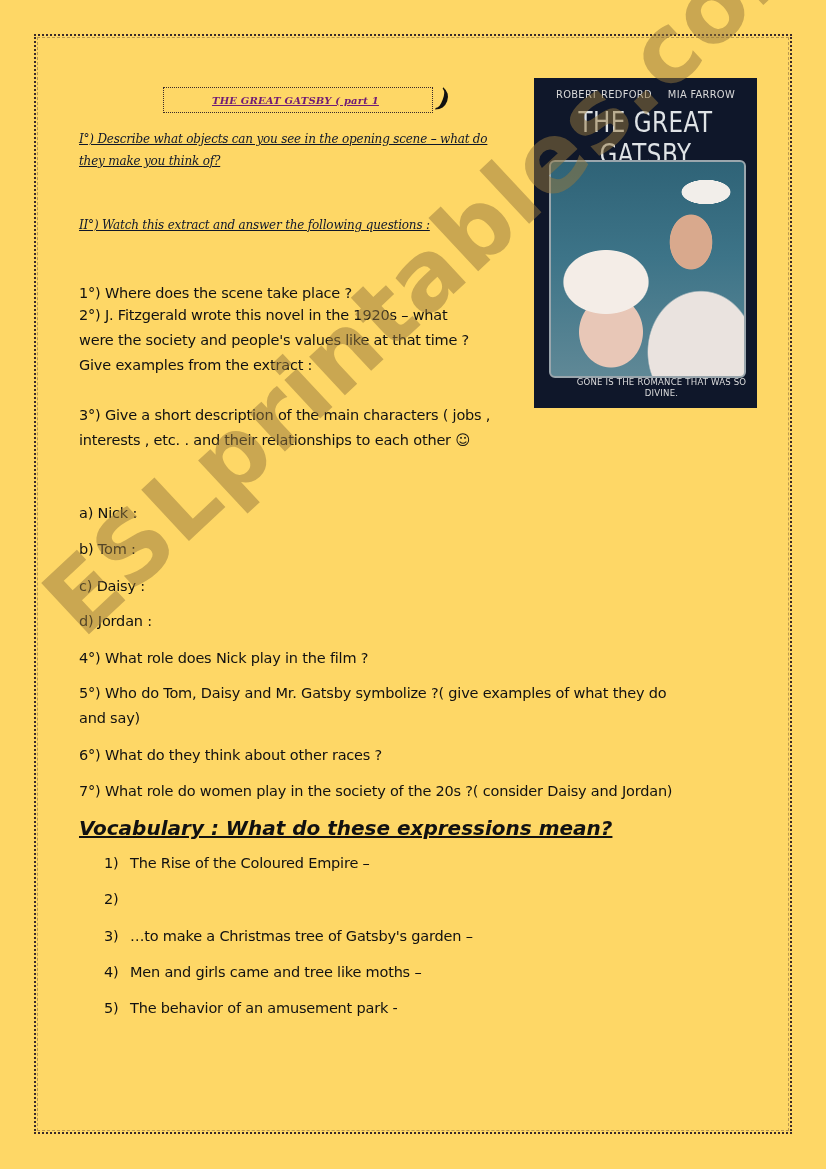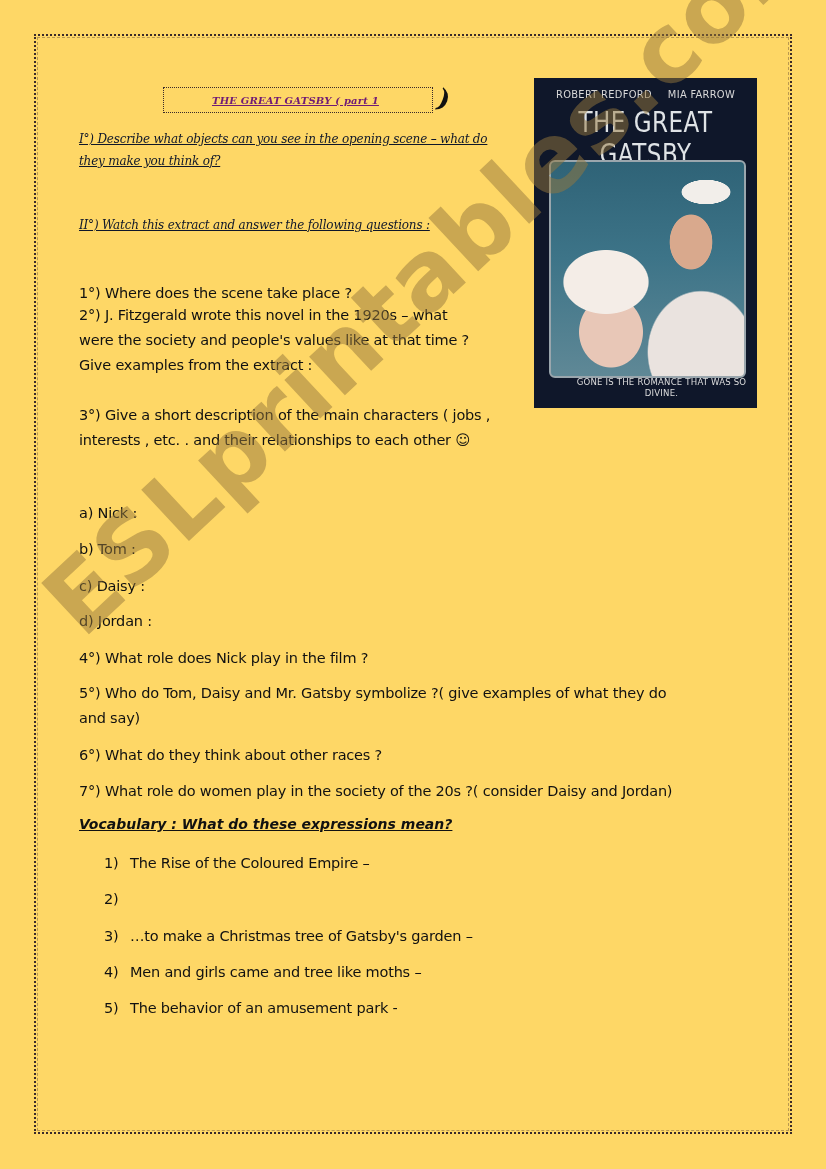--- a/index.html
+++ b/index.html
@@ -61,21 +61,21 @@
     font-family: "DejaVu Sans", sans-serif;
     font-size: 14.5px;
     line-height: 25px;
     color: #111;
     letter-spacing: -0.2px;
   }
   .vocab-heading {
     position: absolute; left: 79px; top: 816px;
     font-family: "DejaVu Sans", sans-serif;
     font-style: italic; font-weight: bold;
-    font-size: 14px; text-decoration: underline;
+    font-size: 20px; text-decoration: underline;
     color: #111;
   }
   .vocab-item {
     position: absolute; left: 104px;
     font-family: "DejaVu Sans", sans-serif;
     font-size: 14.5px; line-height: 25px;
     color: #111; letter-spacing: -0.2px;
     display: flex;
   }
   .vocab-num { width: 26px; }

